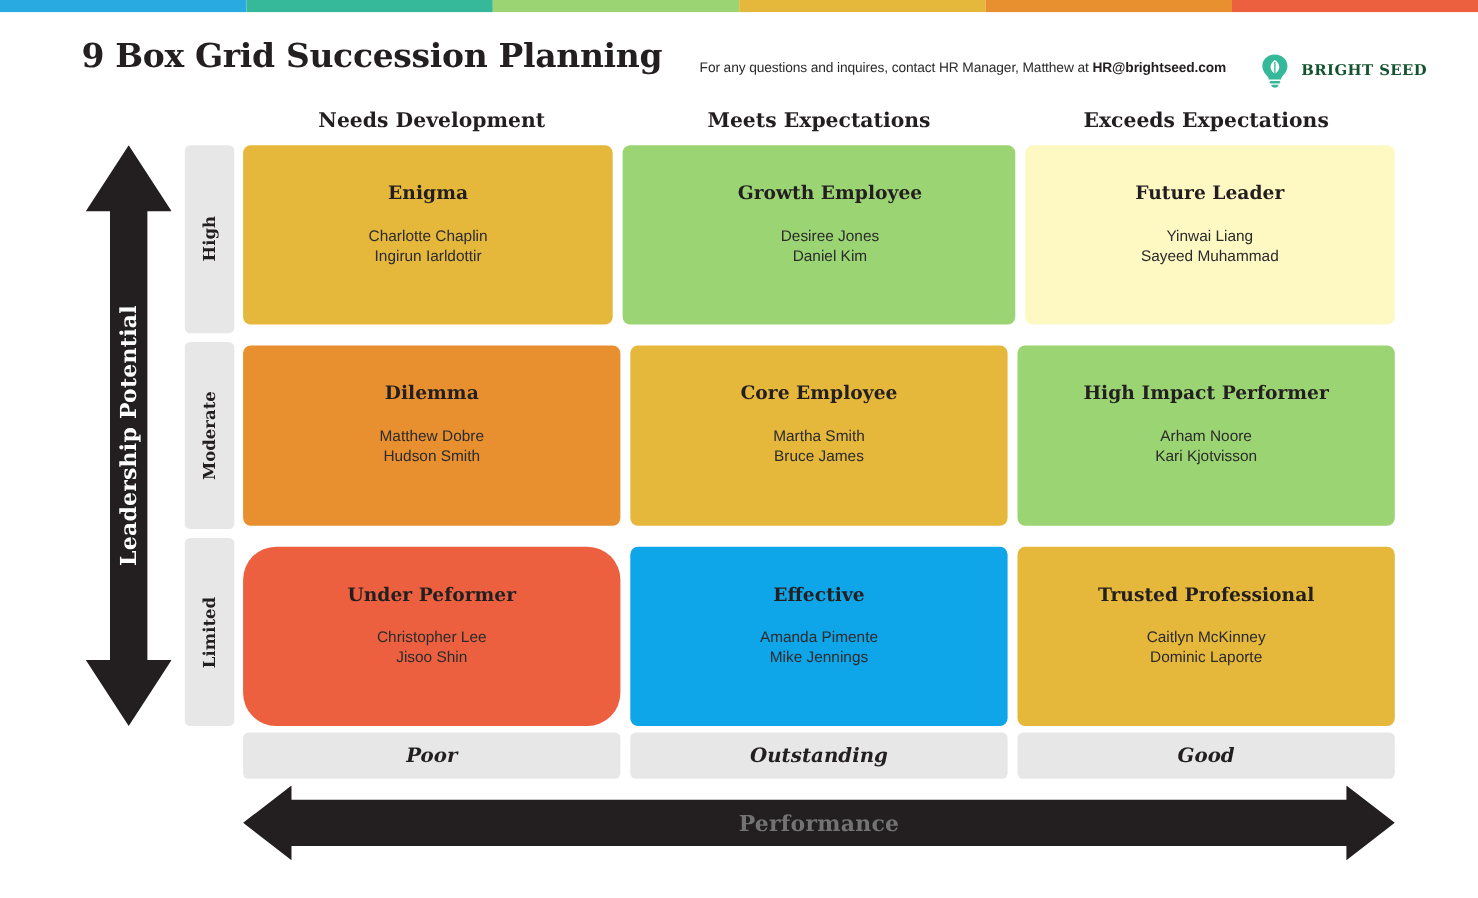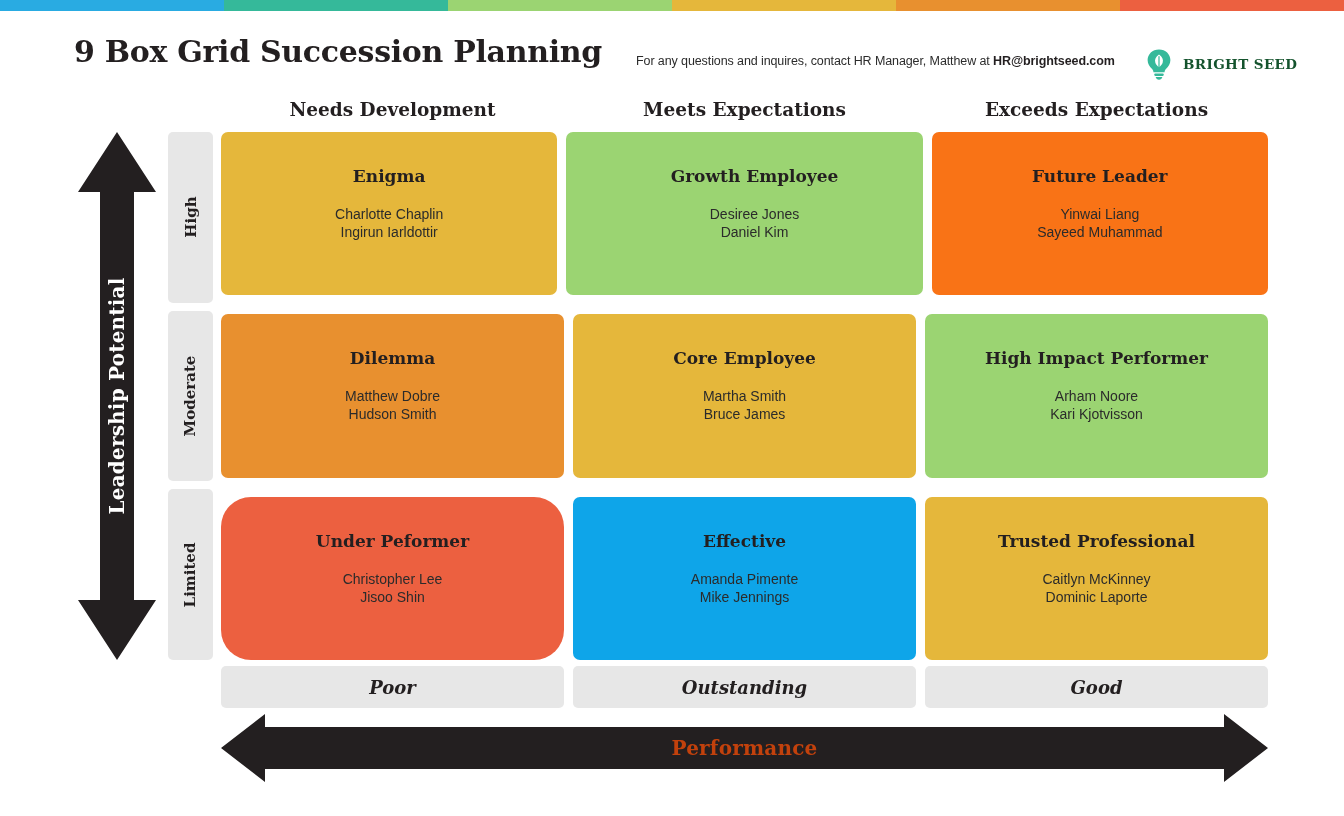--- a/index.html
+++ b/index.html
@@ -231,21 +231,21 @@
     position: absolute;
     left: 0; top: 0;
     width: 1047px; height: 68px;
     display: flex;
     align-items: center;
     justify-content: center;
     pointer-events: none;
     font-family: "DejaVu Serif", serif;
     font-weight: 700;
     font-size: 20px;
-    color: #c2410c;
+    color: #737373;
     letter-spacing: 0.2px;
   }
 </style>
 </head>
 <body>
 
 <div class="page">
 
   <div class="topbar" id="topbar">
       <span style="background: rgb(41, 171, 226);"></span>
@@ -311,21 +311,21 @@
             <div>Ingirun Iarldottir</div>
           </div>
         </div>
         <div class="cell" style="background: rgb(155, 212, 114); padding-left: 20px;">
           <div class="cell-title">Growth Employee</div>
           <div class="cell-names">
             <div>Desiree Jones</div>
             <div>Daniel Kim</div>
           </div>
         </div>
-        <div class="cell" style="background: #f97316;">
+        <div class="cell" style="background: #fef9c3;">
           <div class="cell-title">Future Leader</div>
           <div class="cell-names">
             <div>Yinwai Liang</div>
             <div>Sayeed Muhammad</div>
           </div>
         </div>
       </div>
       <div class="grid-row">
         <div class="cell" style="background: rgb(232, 144, 47);">
           <div class="cell-title">Dilemma</div>

